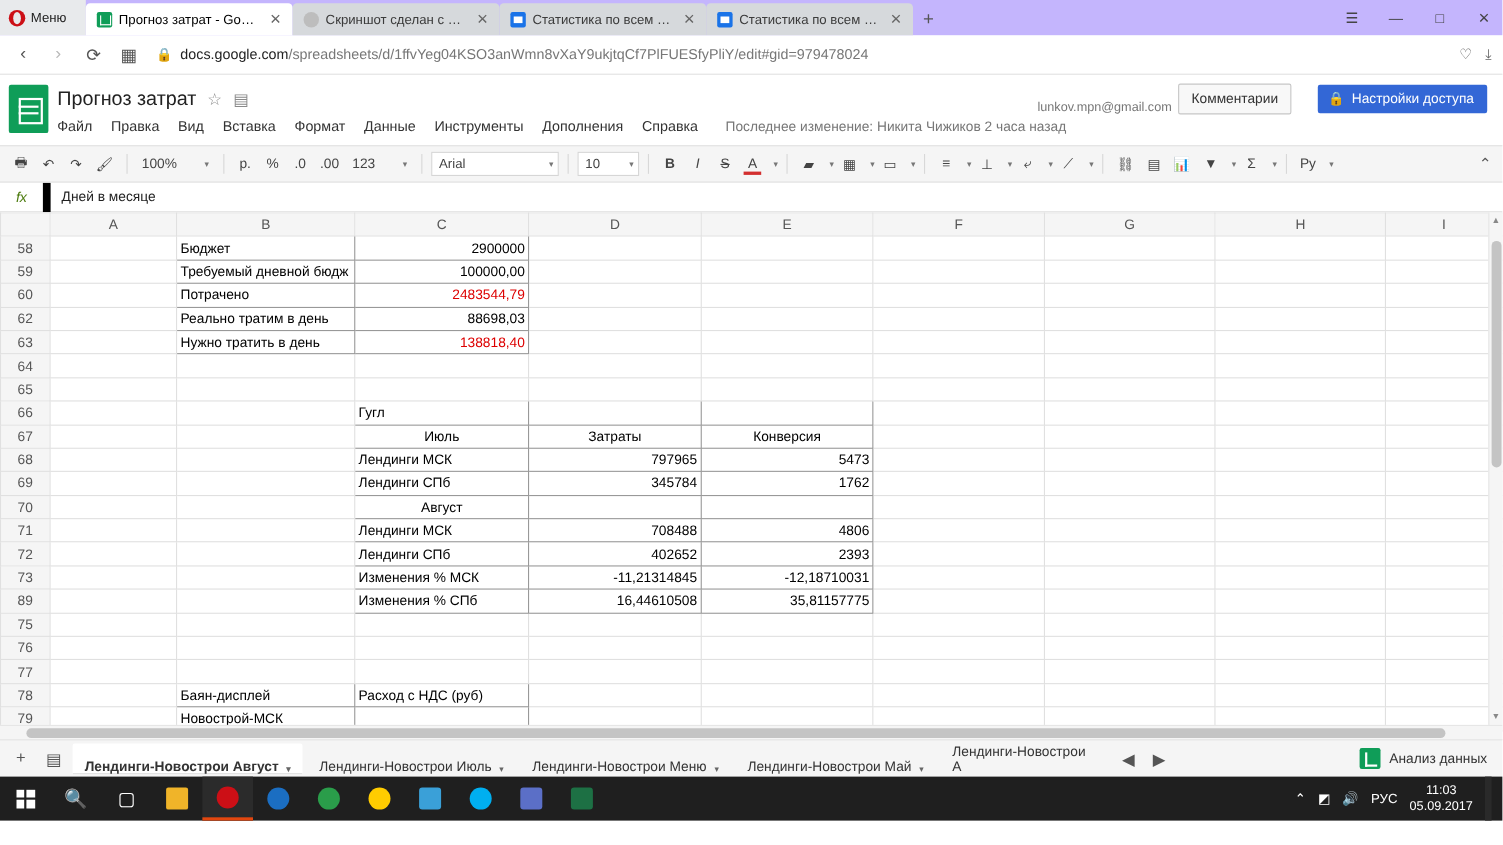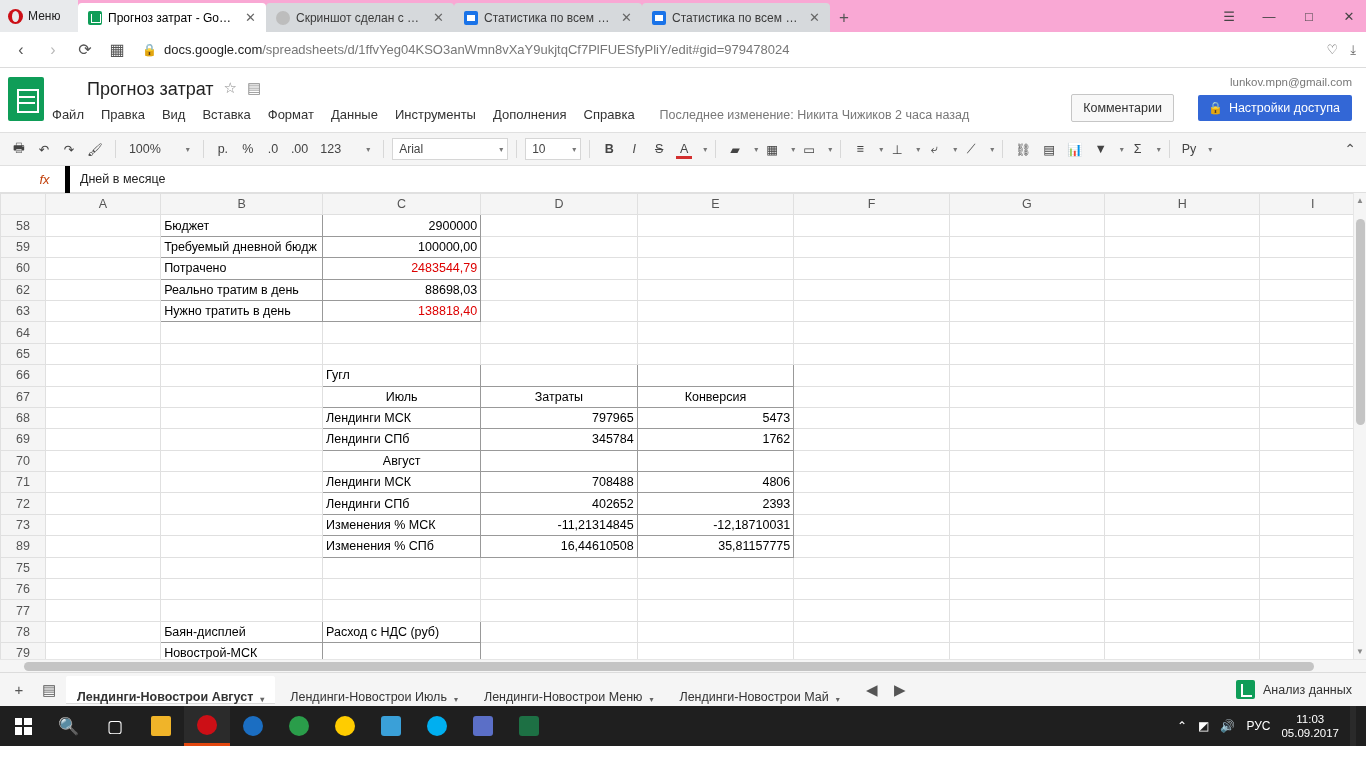--- a/index.html
+++ b/index.html
@@ -7,21 +7,21 @@
     margin: 0; padding: 0;
     width: 1366px; height: 768px;
     overflow: hidden;
     font-family: "Liberation Sans", sans-serif;
     font-size: 13px;
     background: #fff;
   }
   
   .browser-top {
     height: 32px;
-    background: #f9a8d4;
+    background: #c4b5fd;
     display: flex;
     align-items: flex-end;
     position: relative;
   }
   .opera-menu {
     width: 78px; height: 32px;
     background: #e8eaec;
     display: flex; align-items: center;
     gap: 5px;
     padding-left: 8px;
@@ -155,29 +155,29 @@
   }
   .sheets-logo::before {
     content: "";
     position: absolute; left: 9px; top: 19px;
     width: 18px; height: 2px;
     background: #fff;
     box-shadow: 0 6px 0 #fff, 7px -7px 0 -6px transparent;
     z-index: 2;
   }
   .doc-block { flex: 1; padding-top: 4px; }
-  .doc-title-row { display: flex; align-items: flex-start; gap: 10px; margin-left: 35px; }
+  .doc-title-row { display: flex; align-items: center; gap: 10px; }
   .doc-title { font-size: 18px; color: #222; }
   .star-icon, .folder-icon { color: #8a8a8a; font-size: 15px; }
   .menubar { display: flex; align-items: center; gap: 17px; margin-top: 7px; font-size: 13px; color: #333; }
   .last-edit { color: #777; font-size: 12.5px; margin-left: 8px; }
   .header-right {
     position: absolute;
     right: 14px; top: 8px;
-    display: flex; flex-direction: column; align-items: flex-end; gap: 6px;
+    display: flex; flex-direction: row; align-items: flex-end; gap: 6px;
   }
   .user-email { font-size: 11.5px; color: #777; }
   .hdr-buttons { display: flex; align-items: center; gap: 24px; }
   .btn-comments {
     border: 1px solid #c6c6c6;
     background: #f8f8f8;
     border-radius: 2px;
     padding: 6px 11px;
     font-size: 12.5px;
     color: #333;
@@ -234,23 +234,23 @@
 
   
   .formula-bar {
     height: 27px;
     background: #fff;
     border-bottom: 1px solid #e0e0e0;
     display: flex; align-items: center;
   }
   .fx-label {
     width: 46px; text-align: center;
-    font-style: italic; color: #c2410c; font-size: 13px;
-    border-right: 5px solid #000000;
-    height: 27px; line-height: 27px; margin-left: 24px;
+    font-style: italic; color: #4d7c0f; font-size: 13px;
+    border-right: 7px solid #000000;
+    height: 27px; line-height: 27px;
   }
   .formula-input { padding-left: 10px; font-size: 12.5px; color: #222; }
 
   
   .grid-wrap {
     position: relative;
     height: 479px;
     overflow: hidden;
     background: #fff;
   }
@@ -865,20 +865,23 @@
     <span class="tcaret">▾</span>
   </span>
   <span class="sheet-tab">
     <span>Лендинги-Новострои Меню</span>
     <span class="tcaret">▾</span>
   </span>
   <span class="sheet-tab">
     <span>Лендинги-Новострои Май</span>
     <span class="tcaret">▾</span>
   </span>
+  <span class="sheet-tab" style="max-width:150px;overflow:hidden;">
+    <span>Лендинги-Новострои А</span>
+  </span>
   <span class="sheet-nav">
     <span class="sb-icon">◀</span>
     <span class="sb-icon">▶</span>
   </span>
   <span class="explore">
     <span class="explore-badge"></span>
     <span>Анализ данных</span>
   </span>
 </div>
 

